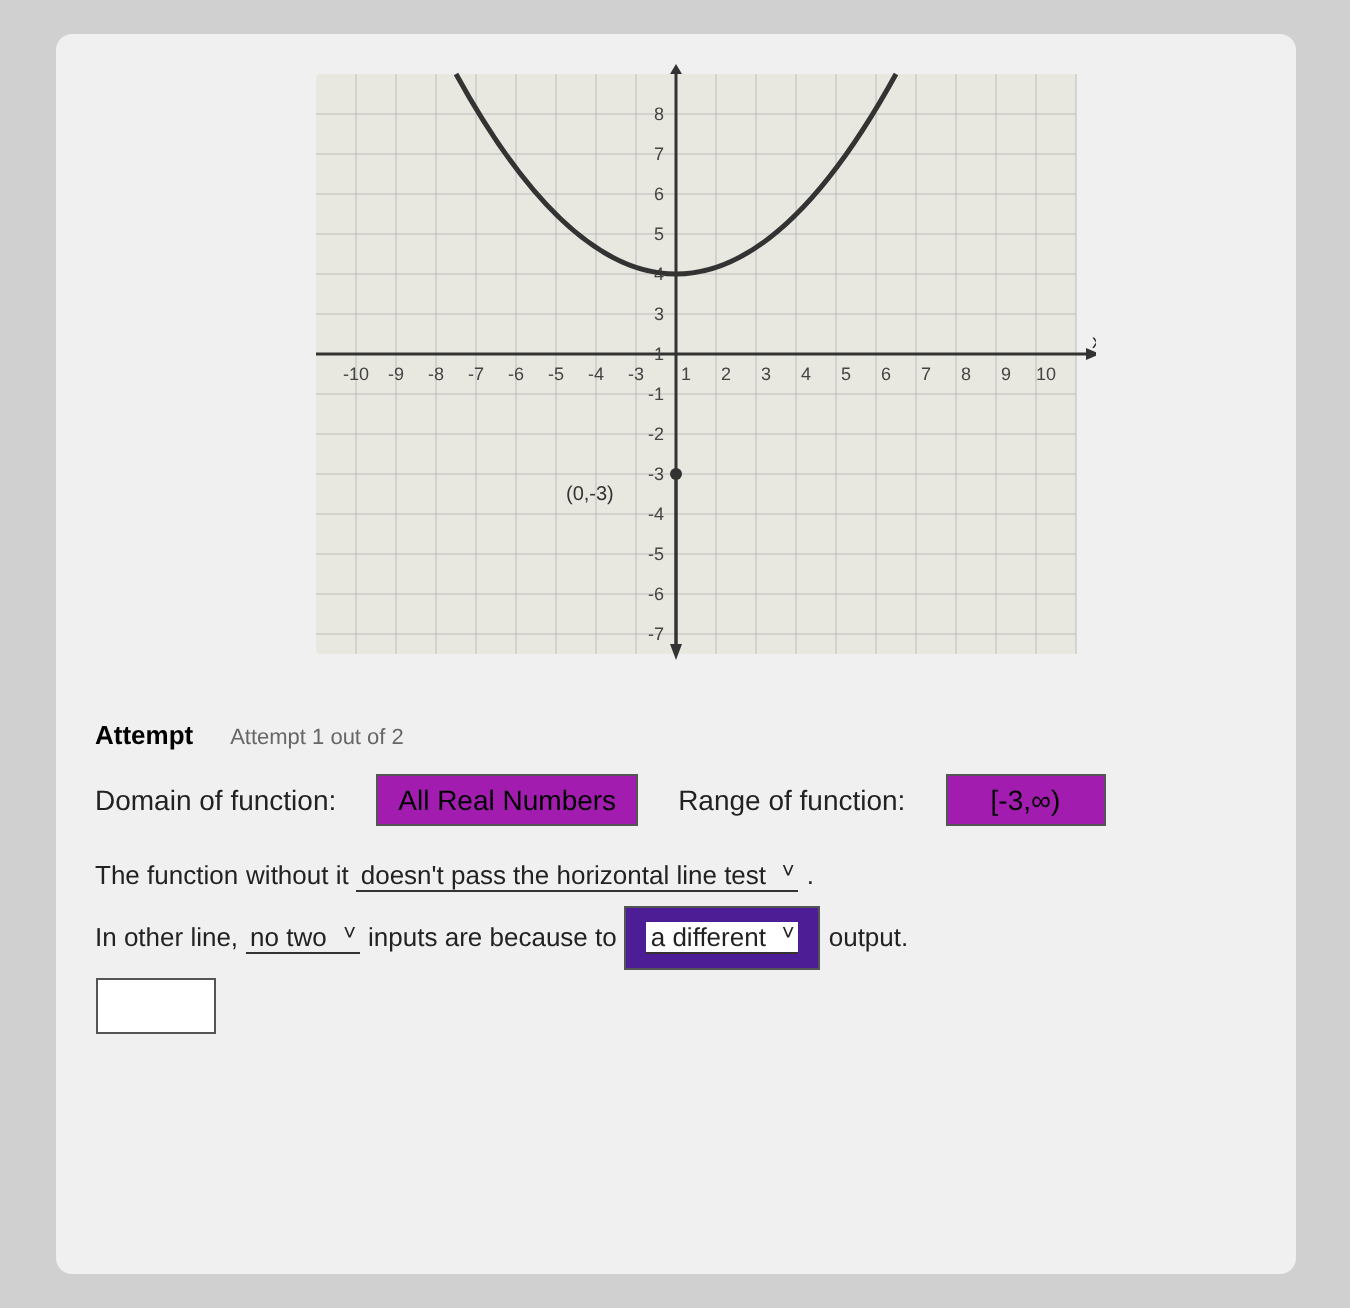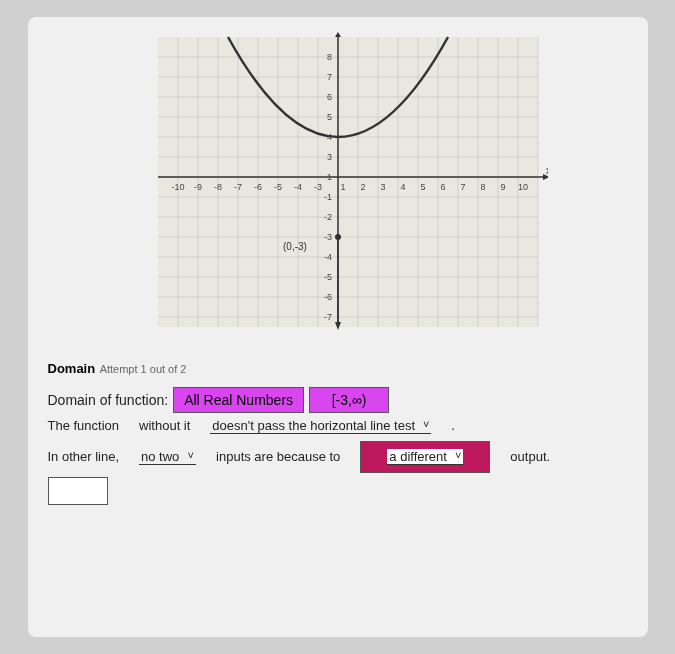--- a/index.html
+++ b/index.html
@@ -34,53 +34,54 @@
     .graph-svg {
       width: 420px;
       height: 310px;
     }
     .answer-section {
       margin-top: 4px;
     }
     .attempt-label {
       font-size: 11px;
       color: #666;
-      margin-left: 0;
+      margin-left: 14px;
     }
     .domain-range-row {
       display: flex;
       align-items: center;
-      gap: 5px;
+      gap: 20px;
+      margin-bottom: 12px;
       flex-wrap: wrap;
     }
     .domain-label {
       font-size: 14px;
       color: #222;
     }
     .answer-box {
       border: 1.5px solid #555;
       padding: 4px 10px;
       font-size: 14px;
-      background: #d946ef;
+      background: #a21caf;
       min-width: 80px;
       text-align: center;
     }
     .range-label {
       font-size: 14px;
       color: #222;
     }
     .sentences {
       font-size: 13px;
       color: #222;
       line-height: 2;
     }
     .sentence-row {
       display: flex;
       align-items: center;
-      gap: 20px;
+      gap: 4px;
       flex-wrap: wrap;
       margin-bottom: 2px;
     }
     .dropdown {
       border: none;
       border-bottom: 1.5px solid #333;
       background: transparent;
       font-size: 13px;
       color: #222;
       padding: 0 16px 0 2px;
@@ -96,23 +97,23 @@
     .dropdown-wrapper::after {
       content: '˅';
       position: absolute;
       right: 2px;
       top: 0px;
       font-size: 11px;
       pointer-events: none;
     }
     .inline-box {
       border: 1.5px solid #555;
-      padding: 2px 26px;
+      padding: 2px 10px;
       font-size: 13px;
-      background: #be185d;
+      background: #4c1d95;
       display: inline-block;
     }
     .small-input {
       border: 1.5px solid #555;
       width: 60px;
       height: 28px;
       background: white;
       margin-top: 4px;
     }
   </style>
@@ -220,29 +221,30 @@
 
       <circle cx="210" cy="205" r="3" fill="#333"></circle>
 
       <line x1="210" y1="205" x2="210" y2="290" stroke="#333" stroke-width="1.5"></line>
       <polygon points="207,290 210,298 213,290" fill="#333"></polygon>
     </svg>
   </div>
 
   <div class="answer-section">
     <div>
-      <span style="font-weight:bold;font-size:13px;">Domain</span>
+      <span style="font-weight:bold;font-size:13px;">Attempt</span>
       <span class="attempt-label">Attempt 1 out of 2</span>
     </div>
 
     <div class="domain-range-row" style="margin-top:10px;">
       <span class="domain-label">Domain of function:</span>
       <div class="answer-box">
         <span>All Real Numbers</span>
       </div>
+      <span class="range-label">Range of function:</span>
       <div class="answer-box">
         <span>[-3,∞)</span>
       </div>
     </div>
 
     <div class="sentences">
       <div class="sentence-row">
         <span>The function</span>
         <span>without it</span>
         <div class="dropdown-wrapper">

